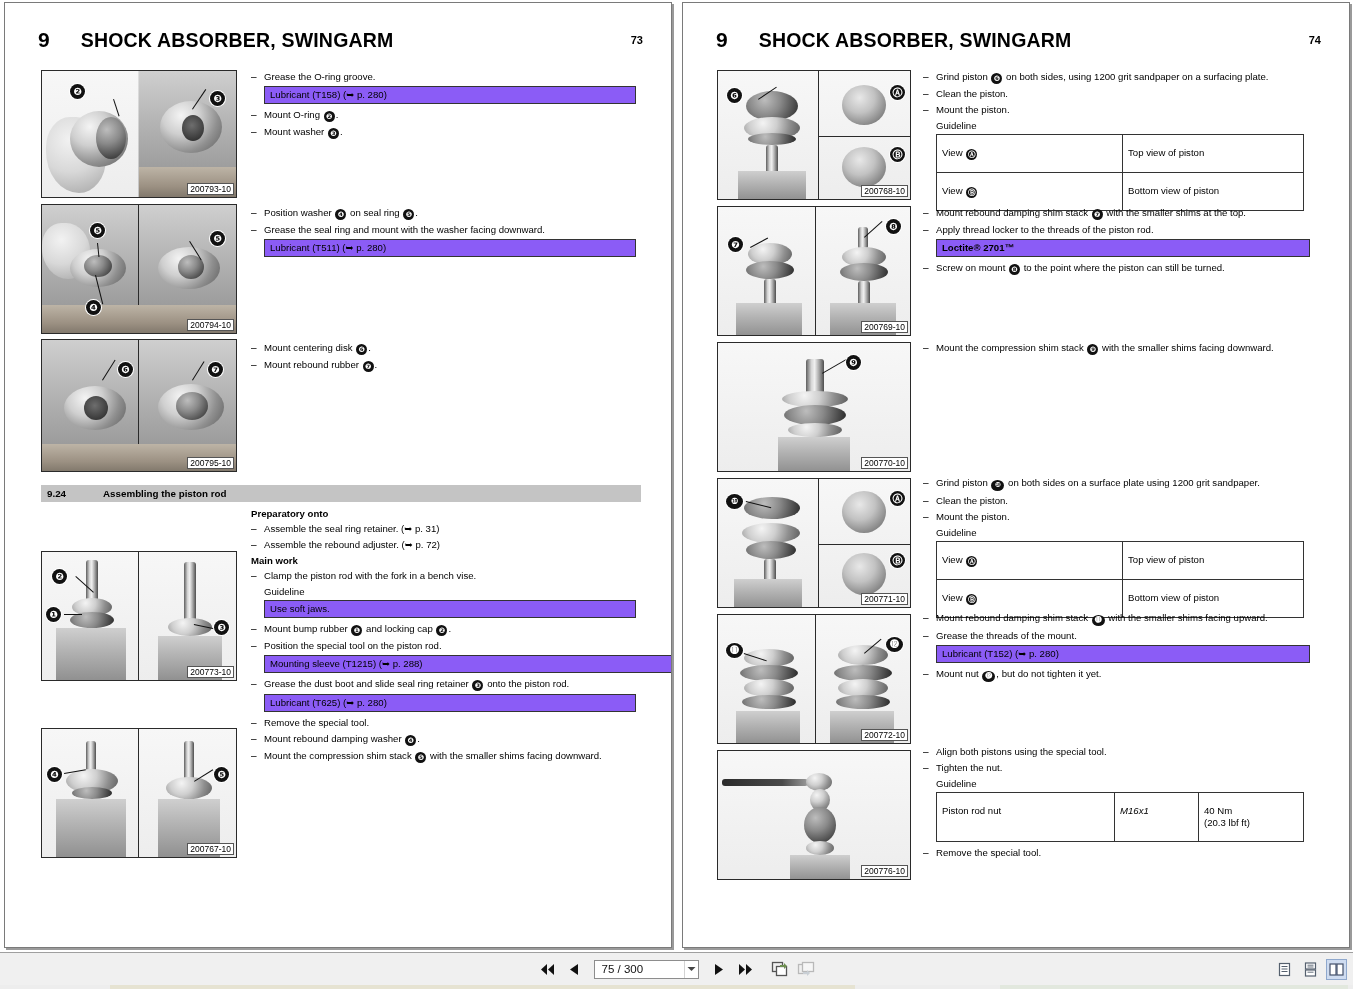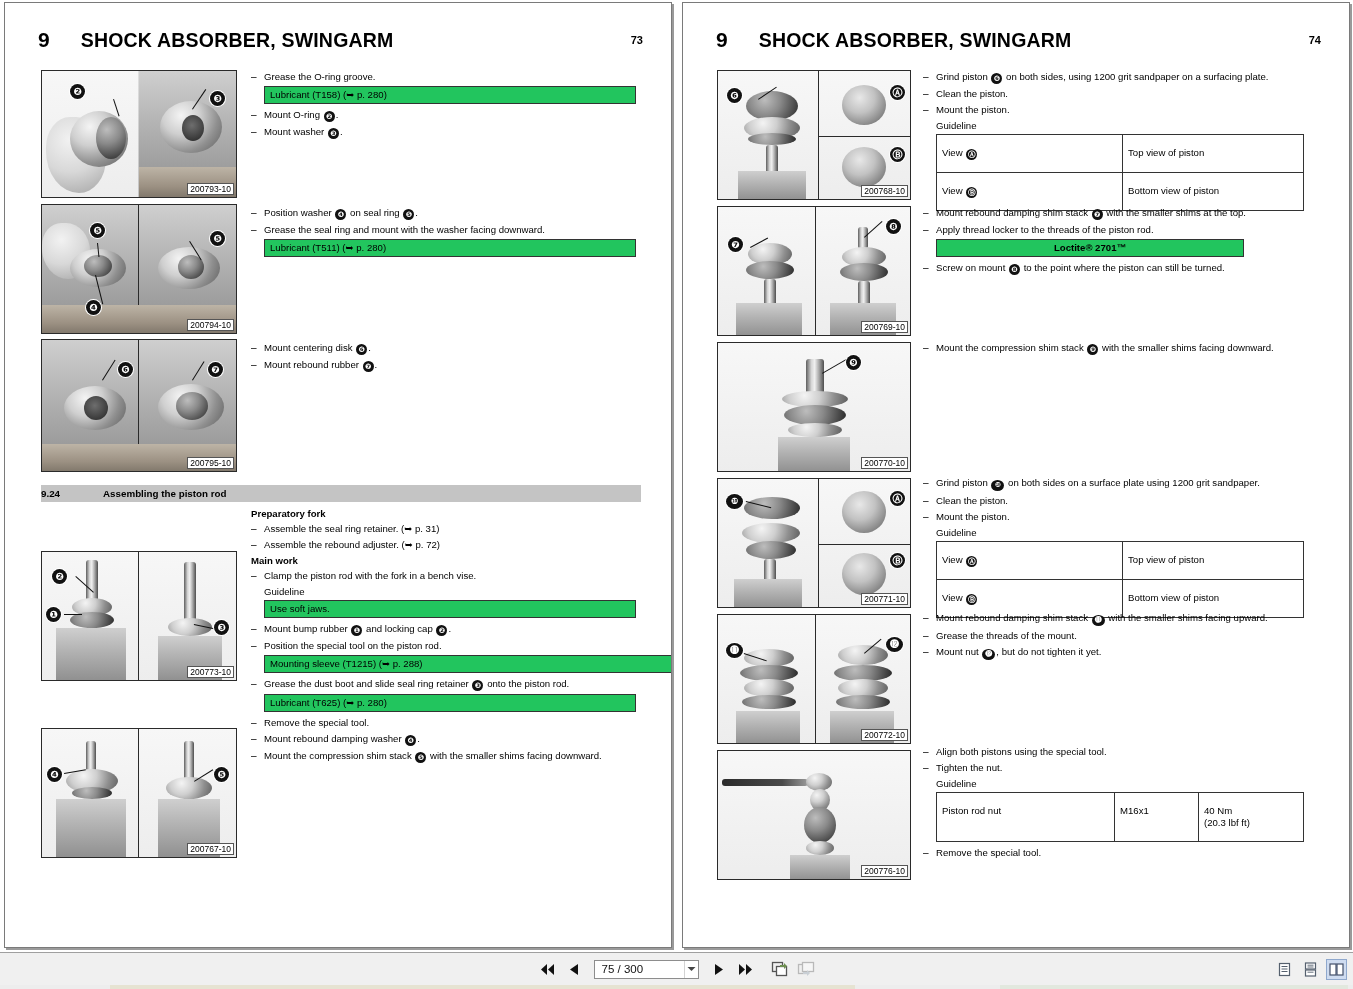--- a/index.html
+++ b/index.html
@@ -209,21 +209,21 @@
   }
   .inum.w { width: 13px; font-size: 7px; }
 
   
   .specbox {
     border: 1px solid #333;
     padding: 1px 5px;
     font-size: 9.6px;
     line-height: 14px;
     margin: 1px 0 4px 13px;
-    background: #22c55e;
+    background: #8b5cf6;
   }
   .specbox.bold { font-weight: bold; }
 
   
   .gtable {
     border-collapse: collapse;
     margin: 1px 0 4px 13px;
     font-size: 9.6px;
     background: #fff;
   }
@@ -238,21 +238,21 @@
   .secbar {
     position: absolute;
     height: 17px;
     background: #c4c4c4;
     display: flex;
     align-items: center;
     font-size: 9.8px;
     font-weight: bold;
     color: #000;
   }
-  .secbar .s-num { width: 62px; }
+  .secbar .s-num { padding-left: 6px; width: 62px; }
   .secbar .s-title { }
 
   
   .toolbar {
     position: absolute;
     left: 0; top: 952px;
     width: 1353px;
     height: 33px;
     background: #f0f0f0;
     border-top: 1px solid #9f9f9f;
@@ -468,21 +468,21 @@
           <div class="ph" style="left:124px;top:48px;width:46px;height:22px;"></div>
           <div class="ph bench" style="left:116px;top:70px;width:62px;height:60px;"></div>
           <div class="leader" style="left:22px;top:44px;width:22px; transform:rotate(-10deg);"></div>
           <div class="callout" style="left:5px;top:38px;">❹</div>
           <div class="leader" style="left:152px;top:52px;width:22px; transform:rotate(-32deg);"></div>
           <div class="callout" style="left:172px;top:38px;">❺</div>
           <div class="fig-cap">200767-10</div>
         </div>
 
         <div class="instr" style="left:246px; top:504px; width:390px;">
-          <div class="bold-hd">Preparatory fork</div>
+          <div class="bold-hd">Preparatory onto</div>
           <div class="line">
             <span class="dash">–</span>
             <span class="ltext">Assemble the seal ring retainer. (➥ p. 31)</span>
           </div>
           <div class="line">
             <span class="dash">–</span>
             <span class="ltext">Assemble the rebound adjuster. (➥ p. 72)</span>
           </div>
           <div class="bold-hd">Main work</div>
           <div class="line">
@@ -659,21 +659,21 @@
 
         <div class="instr" style="left:240px; top:203px; width:394px;">
           <div class="line">
             <span class="dash">–</span>
             <span class="ltext"><span>Mount rebound damping shim stack</span> <span class="inum">❼</span> <span>with the smaller shims at the top.</span></span>
           </div>
           <div class="line">
             <span class="dash">–</span>
             <span class="ltext">Apply thread locker to the threads of the piston rod.</span>
           </div>
-          <div class="specbox bold" style="width:308px;text-align:center;">Loctite® 2701™</div>
+          <div class="specbox bold" style="width:374px;">Loctite® 2701™</div>
           <div class="line">
             <span class="dash">–</span>
             <span class="ltext"><span>Screw on mount</span> <span class="inum">❽</span> <span>to the point where the piston can still be turned.</span></span>
           </div>
         </div>
 
         <div class="instr" style="left:240px; top:338px; width:394px;">
           <div class="line">
             <span class="dash">–</span>
             <span class="ltext"><span>Mount the compression shim stack</span> <span class="inum">❾</span> <span>with the smaller shims facing downward.</span></span>
@@ -710,41 +710,42 @@
 
         <div class="instr" style="left:240px; top:608px; width:394px;">
           <div class="line">
             <span class="dash">–</span>
             <span class="ltext"><span>Mount rebound damping shim stack</span> <span class="inum w">⓫</span> <span>with the smaller shims facing upward.</span></span>
           </div>
           <div class="line">
             <span class="dash">–</span>
             <span class="ltext">Grease the threads of the mount.</span>
           </div>
+          <div class="specbox" style="width:374px;">Lubricant (T152) (➥ p. 280)</div>
           <div class="line">
             <span class="dash">–</span>
             <span class="ltext"><span>Mount nut</span> <span class="inum w">⓬</span><span>, but do not tighten it yet.</span></span>
           </div>
         </div>
 
         <div class="instr" style="left:240px; top:742px; width:394px;">
           <div class="line">
             <span class="dash">–</span>
             <span class="ltext">Align both pistons using the special tool.</span>
           </div>
           <div class="line">
             <span class="dash">–</span>
             <span class="ltext">Tighten the nut.</span>
           </div>
           <div class="sub">Guideline</div>
           <table class="gtable" style="width:368px;">
             <tbody>
                 <tr>
               <td style="width:178px;">Piston rod nut</td>
-              <td style="width:84px;">M16x1</td>
+              <td style="width:84px;font-style:italic;">M16x1</td>
               <td><span>40 Nm</span><br><span>(20.3 lbf ft)</span></td>
             </tr>
           </tbody>
             </table>
           <div class="line" style="margin-top:2px;">
             <span class="dash">–</span>
             <span class="ltext">Remove the special tool.</span>
           </div>
         </div>
 

